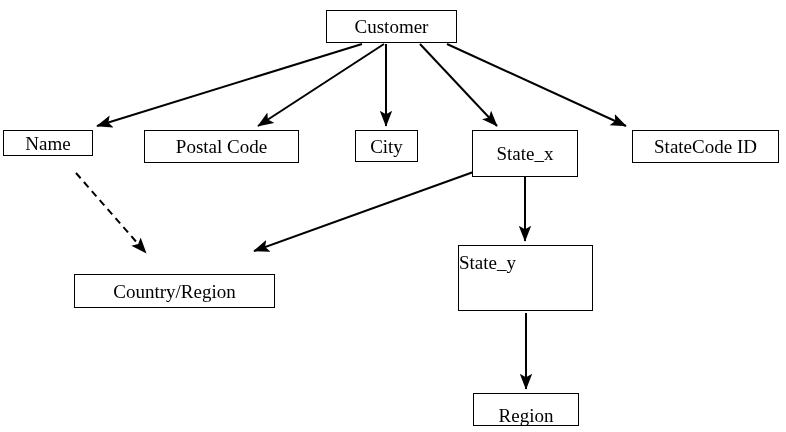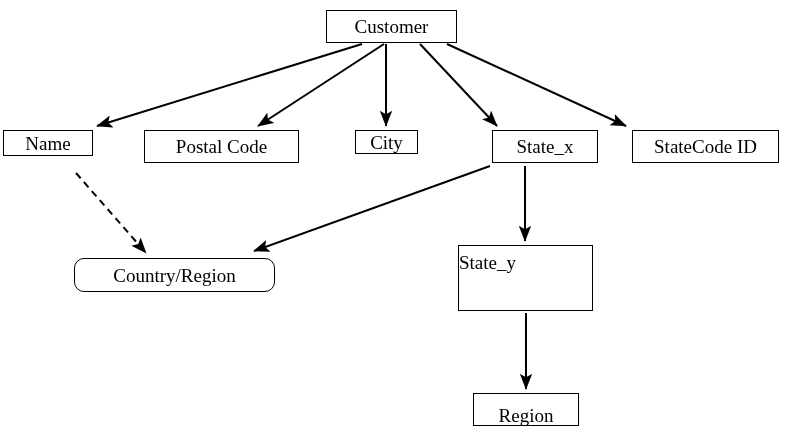--- a/index.html
+++ b/index.html
@@ -85,30 +85,30 @@
   <div id="node-layer">
       <div class="node" style="left: 320px; top: 10px; width: 131px; height: 33px; margin-left: 6px;">
         <span>Customer</span>
       </div>
       <div class="node" style="left: 3px; top: 130px; width: 90px; height: 26px;">
         <span>Name</span>
       </div>
       <div class="node" style="left: 144px; top: 130px; width: 155px; height: 33px;">
         <span>Postal Code</span>
       </div>
-      <div class="node" style="left: 355px; top: 130px; width: 63px; height: 24px;">
+      <div class="node" style="left: 355px; top: 130px; width: 63px; height: 32px;">
         <span>City</span>
       </div>
-      <div class="node" style="left: 492px; top: 130px; width: 106px; height: 33px;">
+      <div class="node" style="left: 472px; top: 130px; width: 106px; height: 47px;">
         <span>State_x</span>
       </div>
       <div class="node" style="left: 632px; top: 130px; width: 147px; height: 33px;">
         <span>StateCode ID</span>
       </div>
-      <div class="node" style="left: 74px; top: 258px; width: 201px; height: 34px; border-radius: 10px;">
+      <div class="node" style="left: 74px; top: 274px; width: 201px; height: 34px;">
         <span>Country/Region</span>
       </div>
       <div class="node" style="left: 473px; top: 393px; width: 106px; height: 33px; align-items: flex-end;">
         <span>Region</span>
       </div>
       <div class="node stack" style="left: 458px; top: 245px; width: 135px; height: 66px;">
         <div class="cell bottom">
           <span>State_y</span>
         </div>
       </div>

